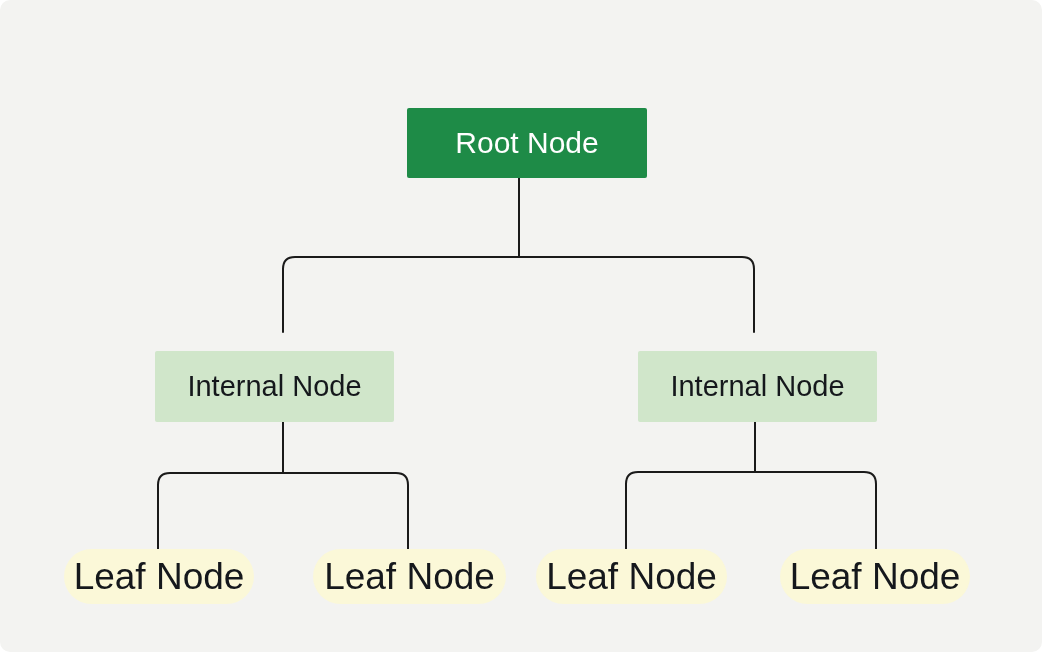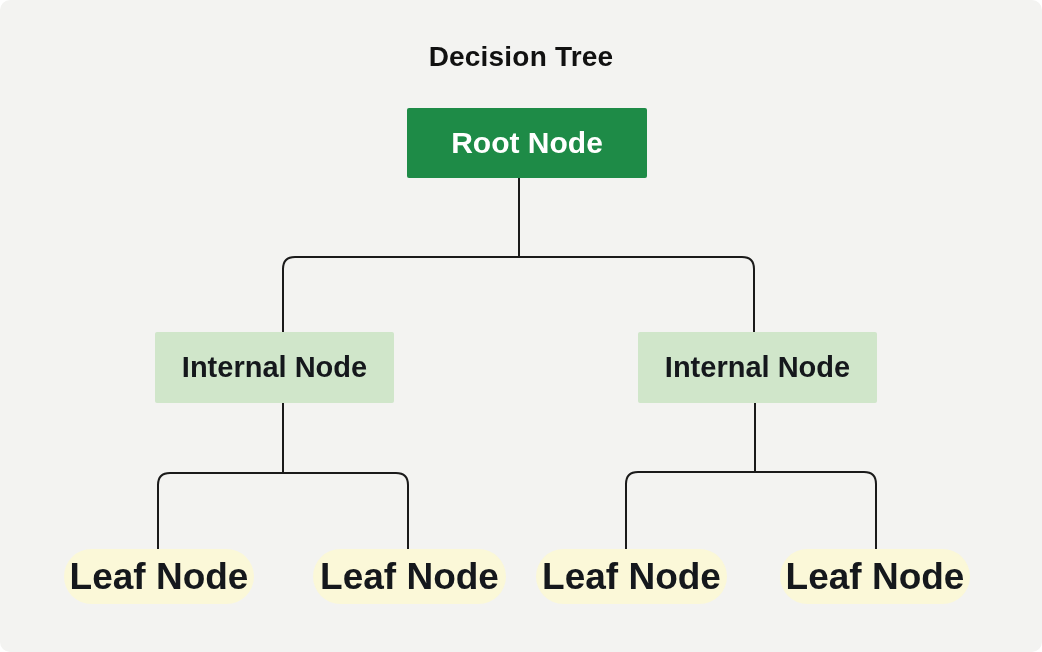--- a/index.html
+++ b/index.html
@@ -38,33 +38,33 @@
     fill: none;
     stroke: var(--line, #1a1a1a);
     stroke-width: 2;
     stroke-linecap: round;
   }
   .node {
     position: absolute;
     display: flex;
     align-items: center;
     justify-content: center;
-    font-weight: 700;
+    font-weight: 400;
     white-space: nowrap;
   }
   .node-root {
     left: 407px; top: 108px;
     width: 240px; height: 70px;
     background: var(--root-fill, #1e8b47);
     color: var(--root-text, #ffffff);
     font-size: 30px;
     border-radius: 2px;
   }
   .node-internal {
-    top: 332px;
+    top: 351px;
     width: 239px; height: 71px;
     background: var(--internal-fill, #d0e6ca);
     color: var(--node-text, #15181c);
     font-size: 29px;
     border-radius: 2px;
   }
   .node-internal.left  { left: 155px; }
   .node-internal.right { left: 638px; }
   .node-leaf {
     top: 549px;
@@ -77,21 +77,20 @@
   .node-leaf.l1 { left: 64px;  width: 190px; }
   .node-leaf.l2 { left: 313px; width: 193px; }
   .node-leaf.l3 { left: 536px; width: 191px; }
   .node-leaf.l4 { left: 780px; width: 190px; }
 </style>
 </head>
 <body>
 
 <div class="canvas">
 
-  <div class="diagram-title">Decision Tree</div>
 
   <svg class="connectors" viewBox="0 0 1042 652" xmlns="http://www.w3.org/2000/svg">
     <path d="M519 178 V257"></path>
     <path d="M283 332 V269 Q283 257 295 257 H742 Q754 257 754 269 V332"></path>
     <path d="M283 403 V473"></path>
     <path d="M158 549 V485 Q158 473 170 473 H396 Q408 473 408 485 V549"></path>
     <path d="M755 403 V472"></path>
     <path d="M626 549 V484 Q626 472 638 472 H864 Q876 472 876 484 V549"></path>
   </svg>
 

